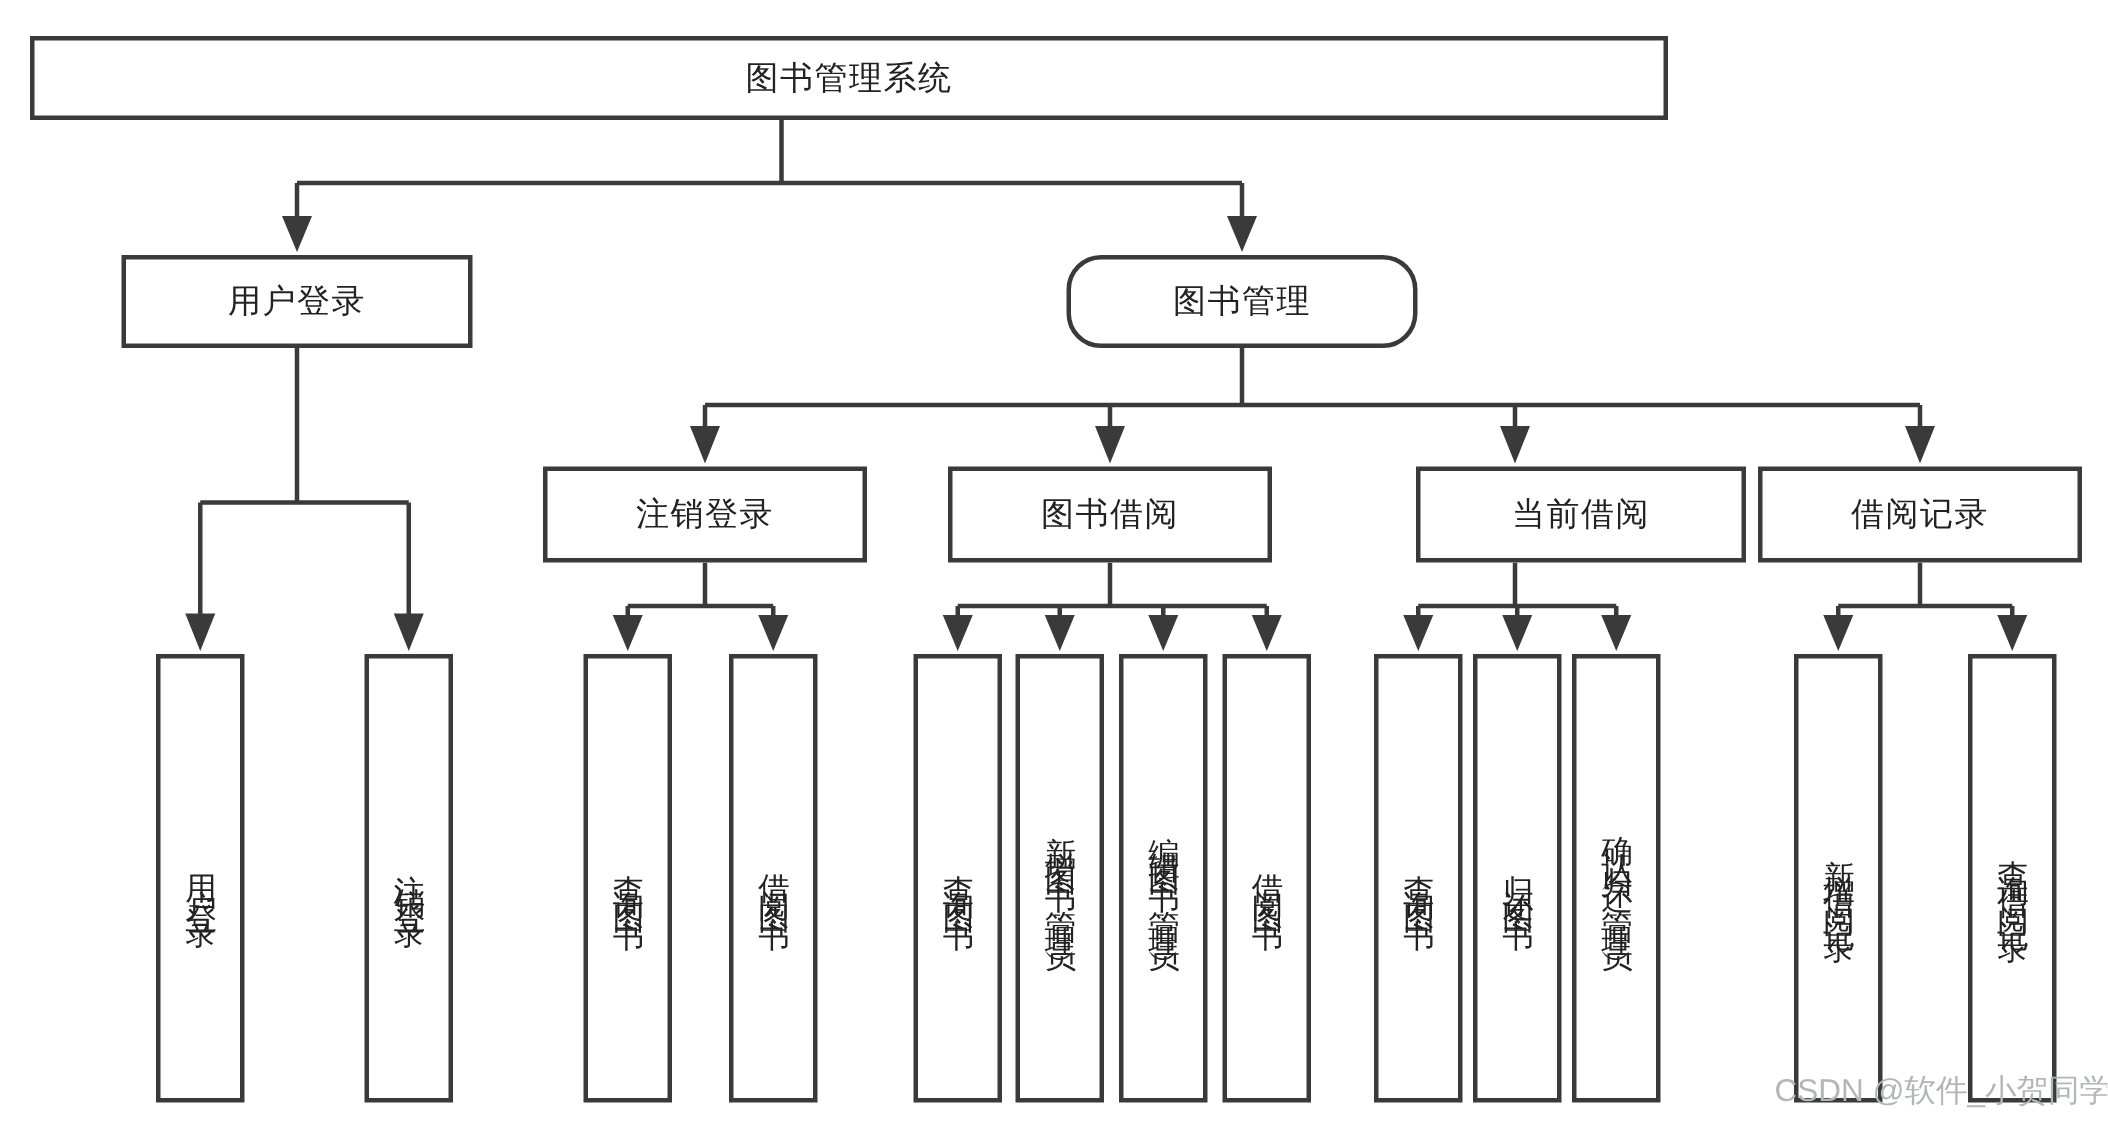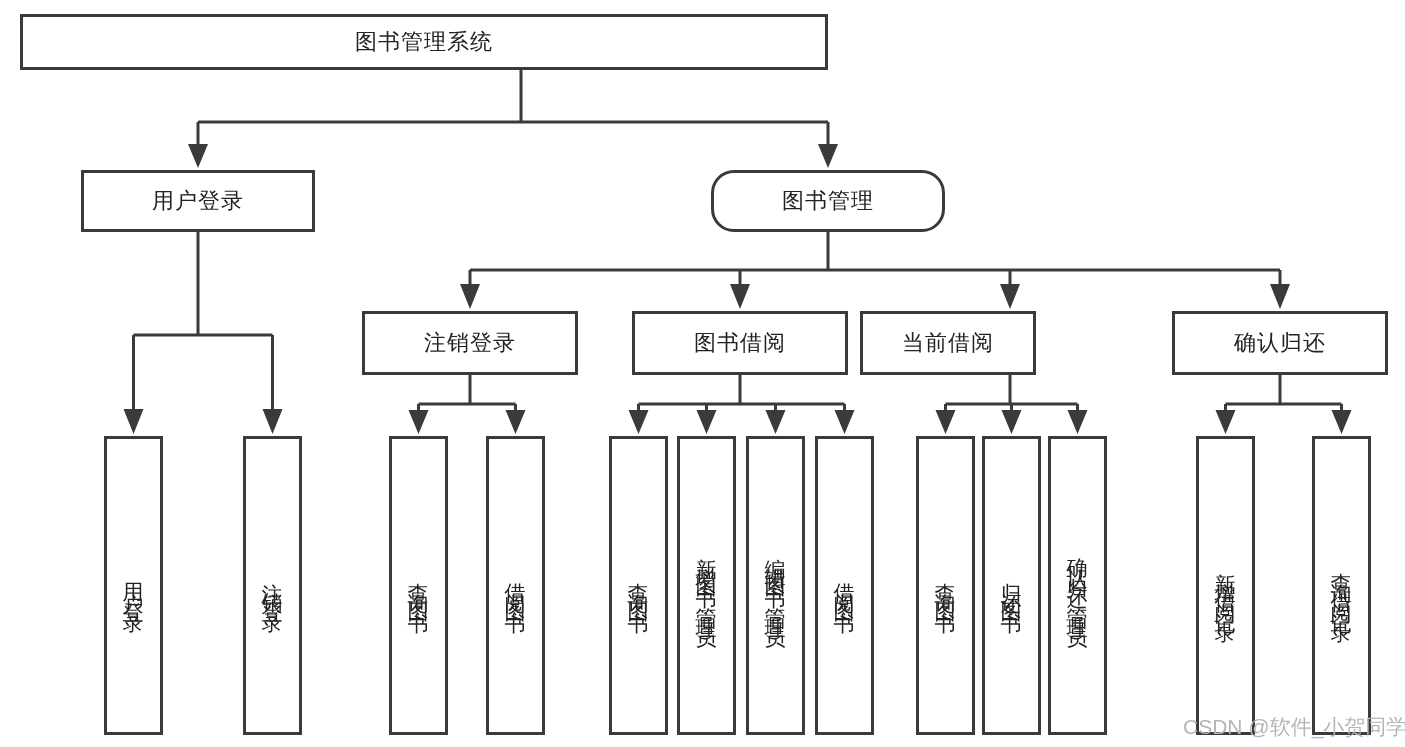--- a/index.html
+++ b/index.html
@@ -74,42 +74,42 @@
     <g>
       <path class="ln" d="M1010,375 V405 M945.5,404 H1077.5 M945.5,404 V412 M1011.5,404 V412 M1077.5,404 V412"></path>
       <path class="ar" d="M935.5,410 H955.5 L945.5,434 Z M1001.5,410 H1021.5 L1011.5,434 Z M1067.5,410 H1087.5 L1077.5,434 Z"></path>
     </g>
     <g>
       <path class="ln" d="M1280,375 V405 M1225.5,404 H1341.5 M1225.5,404 V412 M1341.5,404 V412"></path>
       <path class="ar" d="M1215.5,410 H1235.5 L1225.5,434 Z M1331.5,410 H1351.5 L1341.5,434 Z"></path>
     </g>
   </svg>
 
-  <div class="node" style="left:20px;top:14px;width:808px;height:56px;">
+  <div class="node" style="left:20px;top:24px;width:1092px;height:56px;">
     <span class="h-label">图书管理系统</span>
   </div>
 
   <div class="node" style="left:81px;top:170px;width:234px;height:62px;">
     <span class="h-label">用户登录</span>
   </div>
   <div class="node" style="left:711px;top:170px;width:234px;height:62px;border-radius:23px;">
     <span class="h-label">图书管理</span>
   </div>
 
   <div class="node" style="left:362px;top:311px;width:216px;height:64px;">
     <span class="h-label">注销登录</span>
   </div>
   <div class="node" style="left:632px;top:311px;width:216px;height:64px;">
     <span class="h-label">图书借阅</span>
   </div>
-  <div class="node" style="left:860px;top:311px;width:176px;height:64px;">
+  <div class="node" style="left:944px;top:311px;width:220px;height:64px;">
     <span class="h-label">当前借阅</span>
   </div>
   <div class="node" style="left:1172px;top:311px;width:216px;height:64px;">
-    <span class="h-label">确认归还</span>
+    <span class="h-label">借阅记录</span>
   </div>
 
   <div class="node" style="left:104px;top:436px;width:59px;height:299px;">
     <span class="v-label">用户登录</span>
   </div>
   <div class="node" style="left:243px;top:436px;width:59px;height:299px;">
     <span class="v-label">注销登录</span>
   </div>
   <div class="node" style="left:389px;top:436px;width:59px;height:299px;">
     <span class="v-label">查询图书</span>

